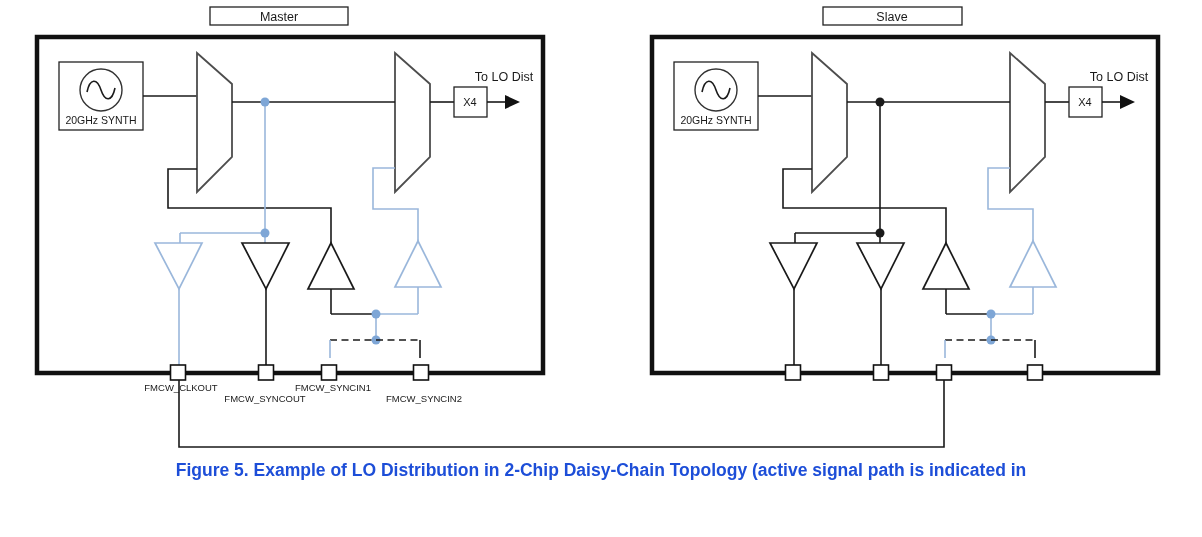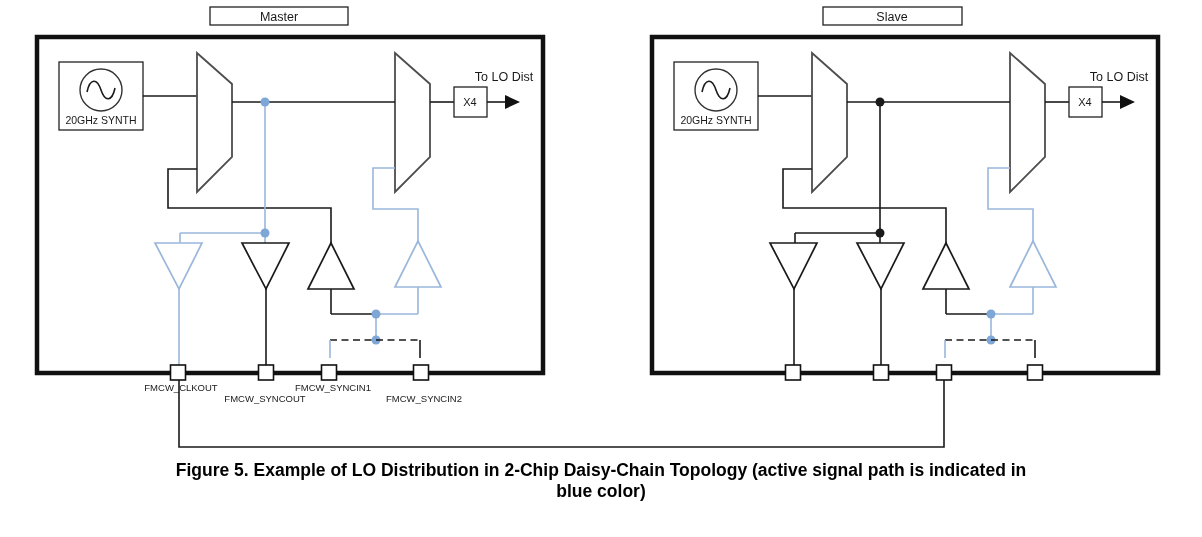--- a/index.html
+++ b/index.html
@@ -16,21 +16,21 @@
   .chip{stroke:#111111;stroke-width:4.5;fill:none;}
   .pin{stroke:#111111;stroke-width:1.6;fill:#ffffff;}
   .dot-b{fill:#7ea6d6;}
   .dot-k{fill:#1a1a1a;}
   .t-role{font-size:12.5px;}
   .t-synth{font-size:10.5px;}
   .t-x4{font-size:11px;}
   .t-lo{font-size:12.5px;}
   .t-pin{font-size:9.5px;}
   .caption{position:absolute;left:0;top:460px;width:1202px;text-align:center;
-           font-weight:bold;font-size:17.5px;line-height:21px;color:#000000;}
+           font-weight:bold;font-size:17.5px;line-height:21px;color:#1d4ed8;}
 </style>
 </head>
 <body>
 
 <svg width="1202" height="537" viewBox="0 0 1202 537">
 
   <g>
     <rect x="210" y="7" width="138" height="18" class="box"></rect>
     <text x="279" y="20.5" text-anchor="middle" class="t-role">Master</text>
 
@@ -163,14 +163,13 @@
     <rect x="873.5" y="365" width="15" height="15" class="pin"></rect>
     <rect x="936.5" y="365" width="15" height="15" class="pin"></rect>
     <rect x="1027.5" y="365" width="15" height="15" class="pin"></rect>
   </g>
 
   <polyline points="179,380 179,447 944,447 944,380" class="k"></polyline>
 </svg>
 
 <div class="caption">
   <div>Figure 5. Example of LO Distribution in 2-Chip Daisy-Chain Topology (active signal path is indicated in</div>
-  <div>blue color)</div>
 </div>
 
 </body></html>

